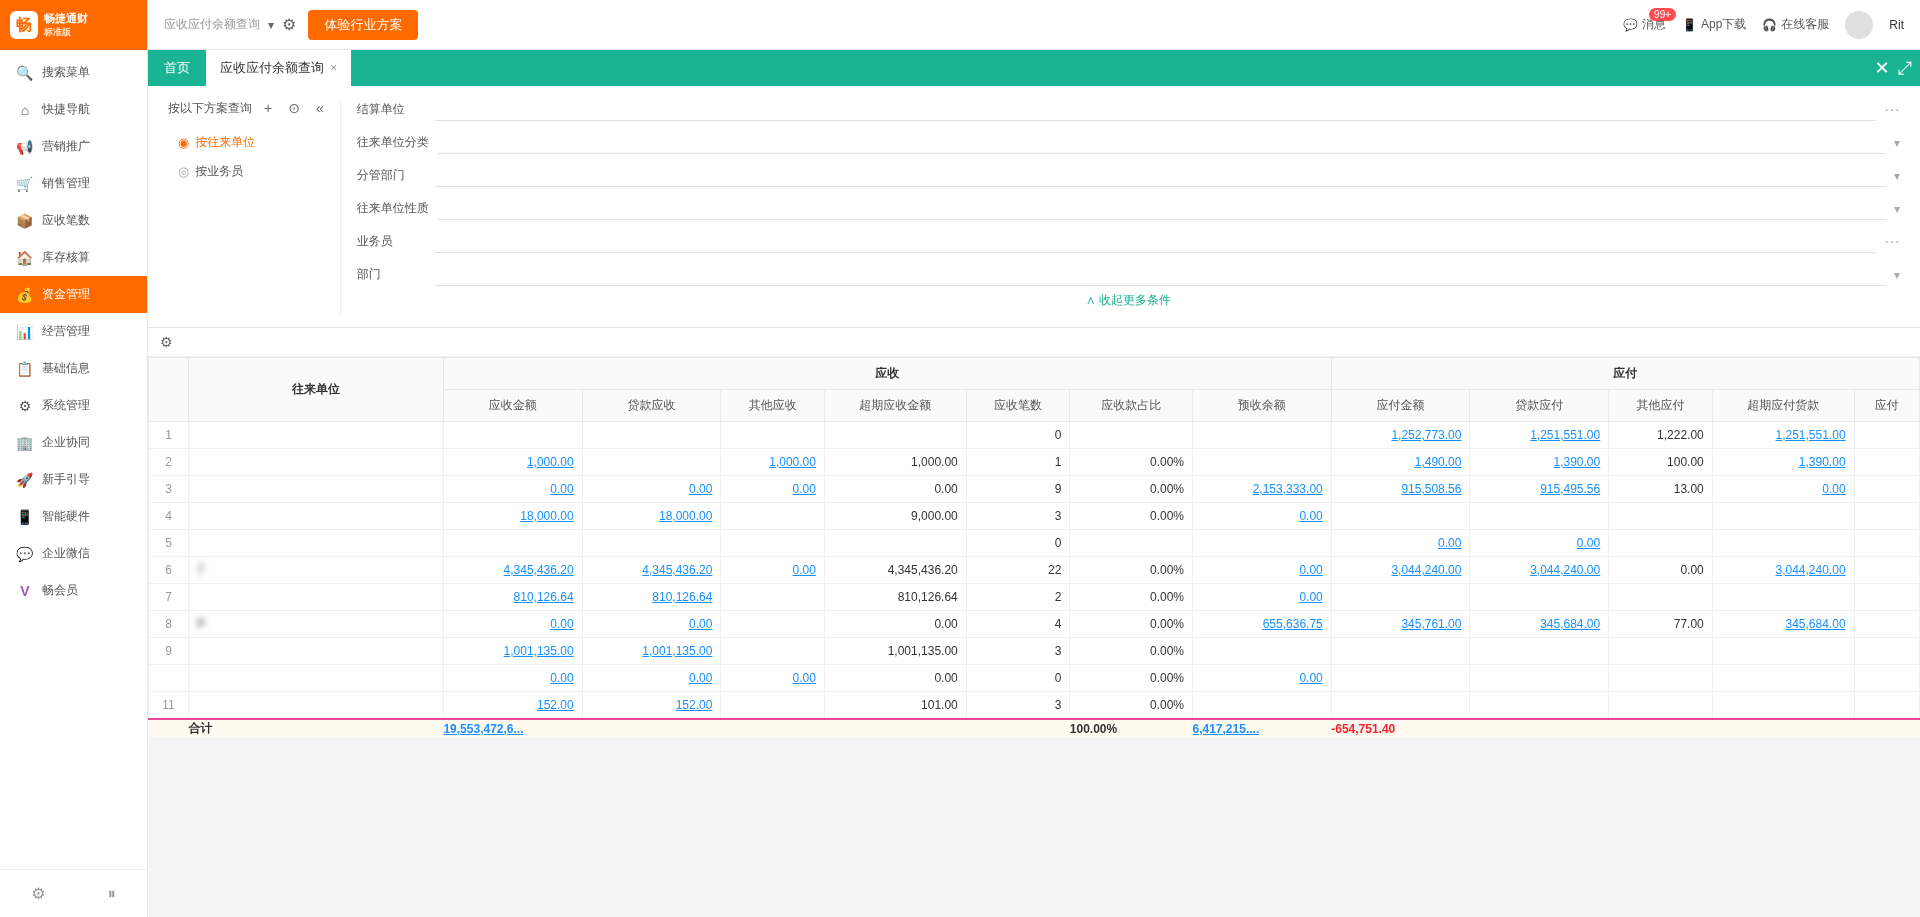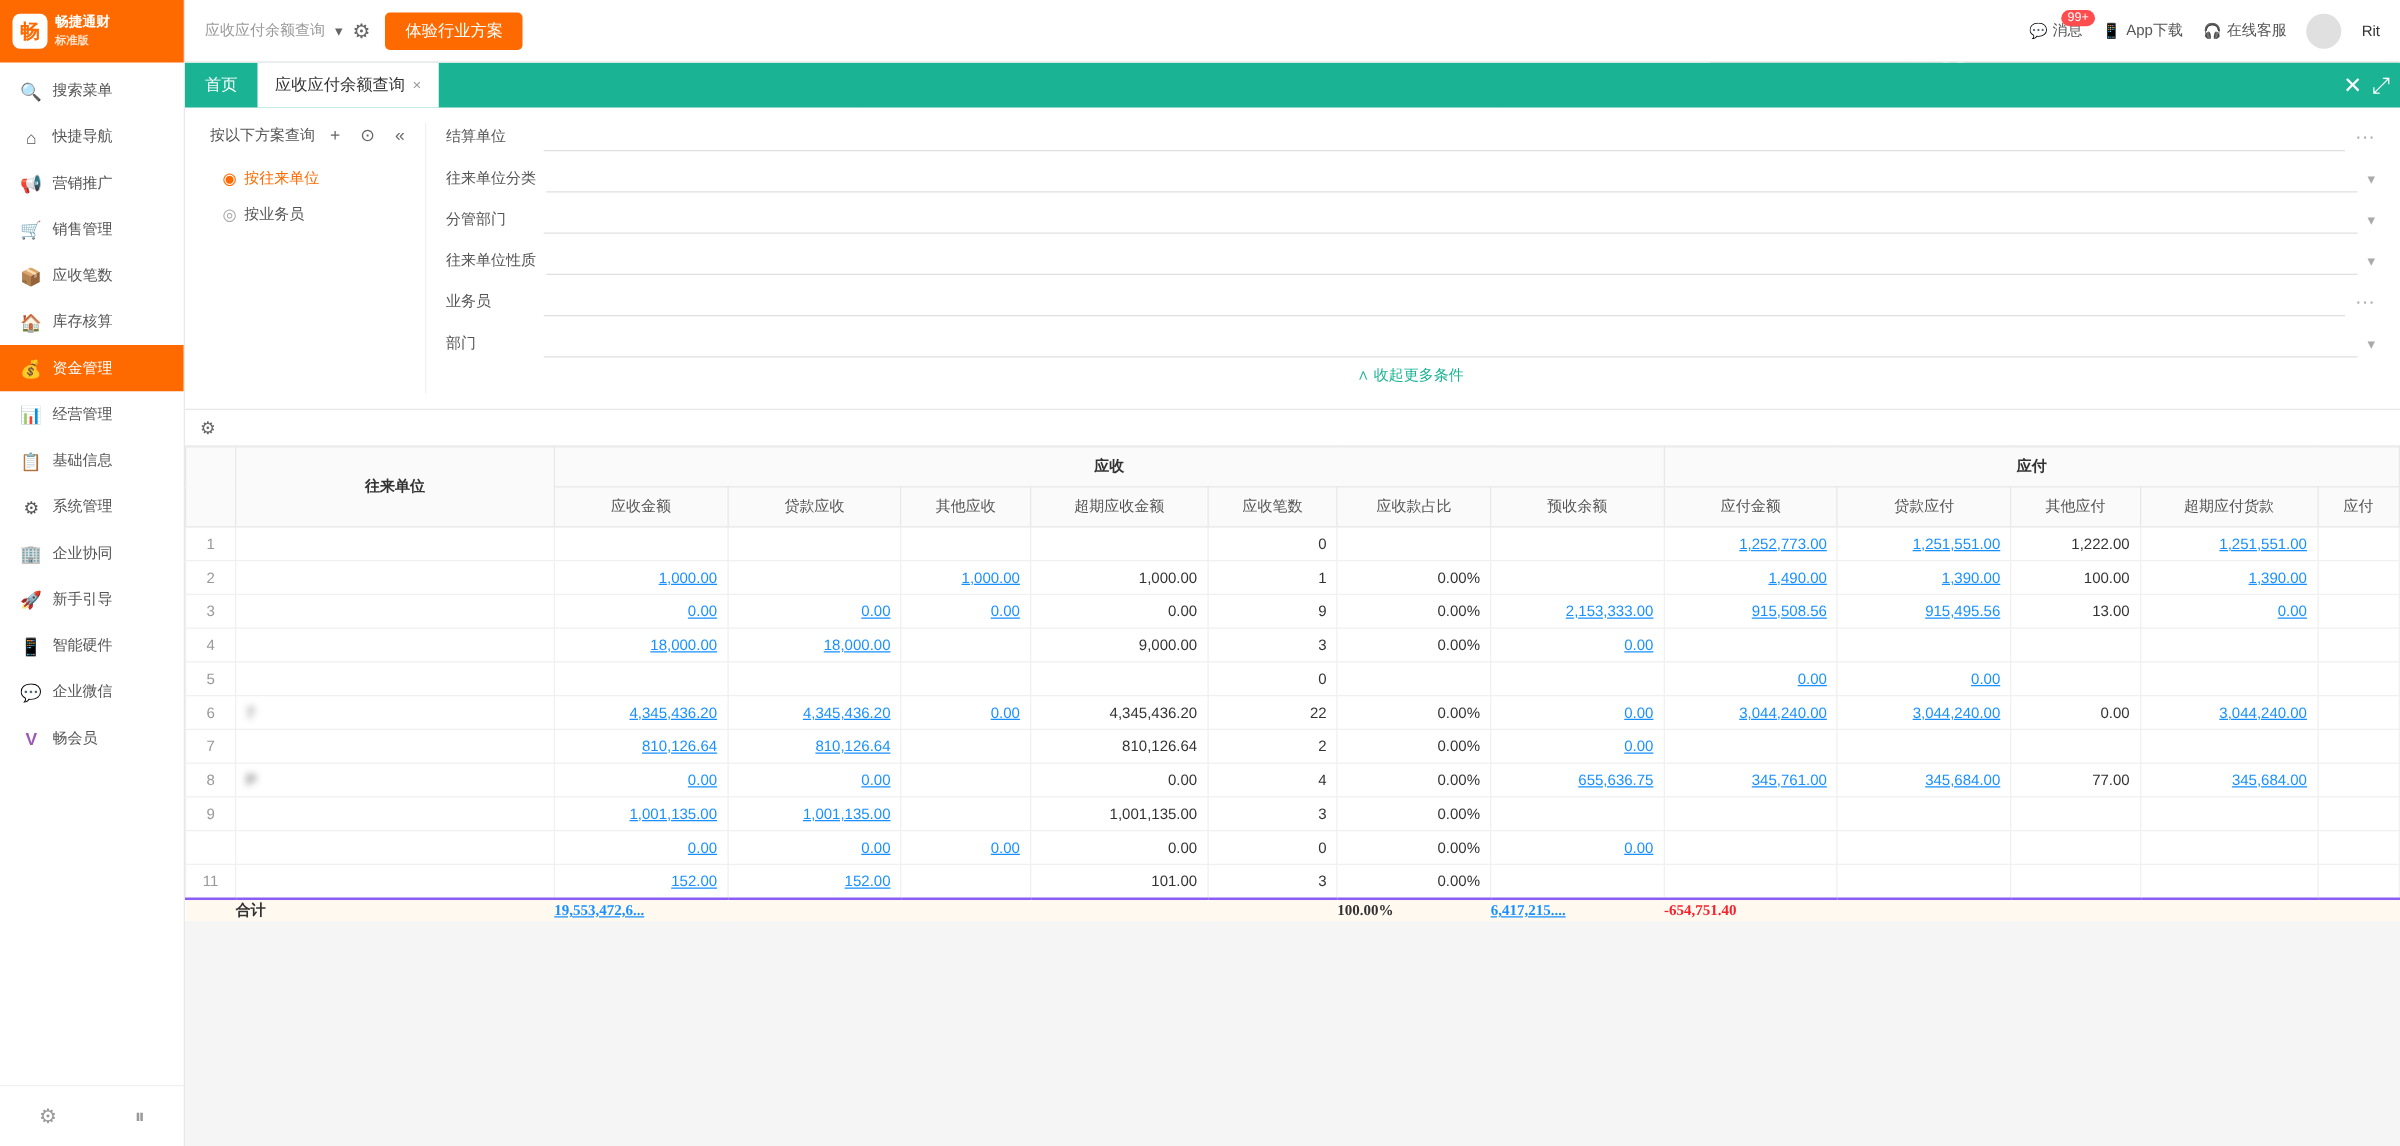--- a/index.html
+++ b/index.html
@@ -152,21 +152,21 @@
     }
     thead tr:first-child th { font-weight: bold; color: #333; }
     tbody tr td {
       border: 1px solid #f0f0f0; padding: 6px 8px;
       text-align: right; color: #333; white-space: nowrap;
     }
     tbody tr td:nth-child(2) { text-align: left; }
     tbody tr td:first-child { text-align: center; color: #999; }
     tbody tr td a, .link-val { color: #1890ff; text-decoration: underline; cursor: pointer; }
     .tfoot-row td {
-      background: #fff9f0; font-weight: bold; border-top: 2px solid #8b5cf6; font-family: Liberation Serif, serif;
+      background: #fff9f0; font-weight: bold; border-top: 2px solid #ec4899;
     }
     .tfoot-row td:first-child { text-align: center; color: #555; }
     .tfoot-row td:nth-child(2) { text-align: left; }
     .neg { color: #f5222d; }
     .filter-right-actions {
       display: flex; flex-direction: column; gap: 6px; align-items: flex-end;
     }
   </style>
 </head>
 <body>

